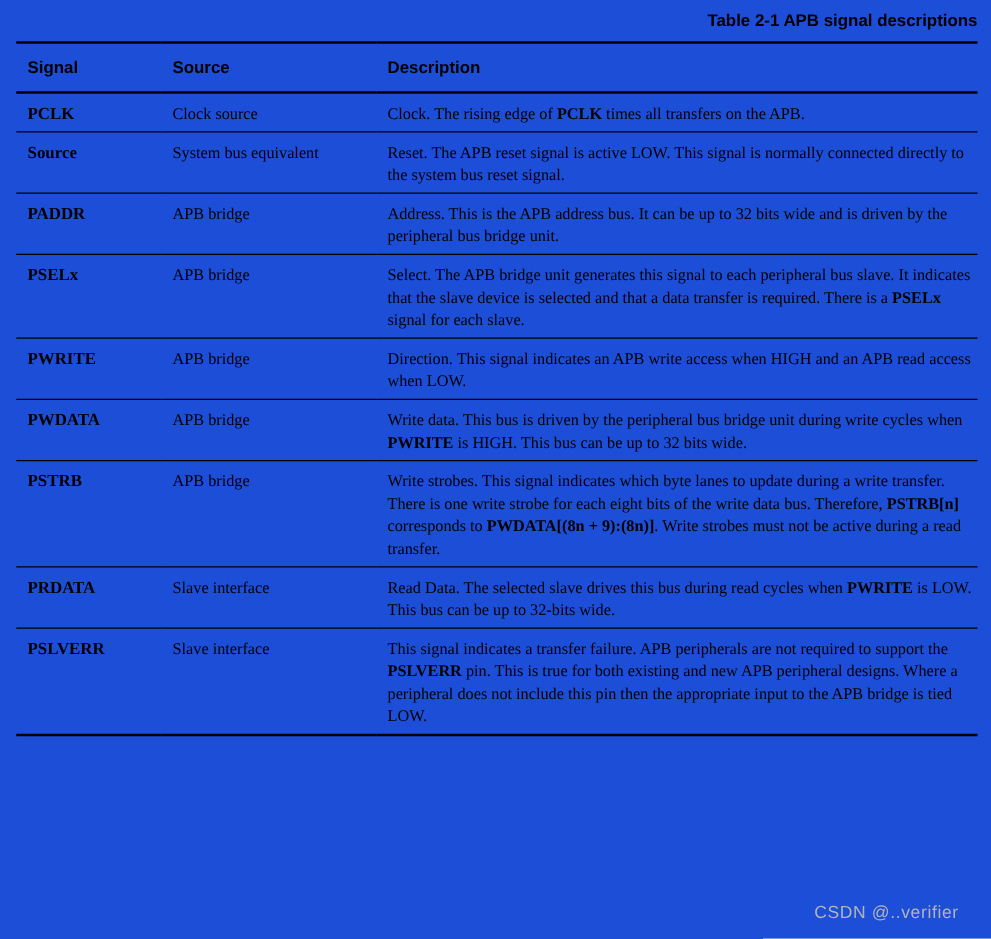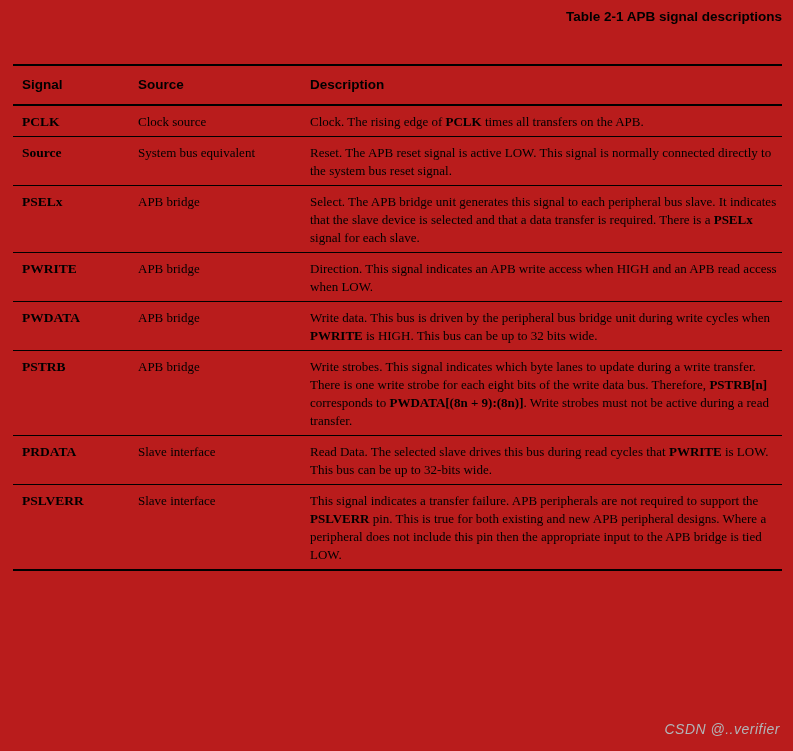--- a/index.html
+++ b/index.html
@@ -1,21 +1,21 @@
 <!DOCTYPE html>
 <html><head>
 <meta charset="utf-8">
 <style>
   * { box-sizing: border-box; }
   html, body { margin: 0; padding: 0; background: #ffffff; }
   .page {
     position: relative;
     width: 793px;
     height: 751px;
-    background: #b91c1c;
+    background: #1d4ed8;
     font-family: "Liberation Serif", serif;
     color: #000000;
     overflow: hidden;
   }
   .table-title {
     position: absolute;
     top: 9px;
     right: 11px;
     font-family: "Liberation Sans", sans-serif;
     font-size: 13.5px;
@@ -24,21 +24,20 @@
   }
   table.signal-table {
     position: absolute;
     top: 33px;
     left: 13px;
     width: 769px;
     border-collapse: collapse;
     table-layout: fixed;
     border-top: 2px solid #000;
     border-bottom: 2px solid #000;
-    margin-top: 31px;
   }
   col.c1 { width: 116px; }
   col.c2 { width: 172px; }
   col.c3 { width: 481px; }
   th {
     text-align: left;
     font-family: "Liberation Sans", sans-serif;
     font-size: 13.5px;
     font-weight: bold;
     line-height: 16px;
@@ -52,26 +51,25 @@
     line-height: 18px;
     padding: 6.5px 4px 5.5px 9px;
     border-bottom: 1.5px solid #000;
   }
   tbody tr:last-child td { border-bottom: none; }
   td.sig { font-weight: bold; font-size: 13.5px; }
   td.desc .b { font-weight: bold; }
   .watermark {
     position: absolute;
     top: 721px;
-    right: 13px;
+    right: 26px;
     font-family: "Liberation Sans", sans-serif;
     font-size: 14px;
     letter-spacing: 0.5px;
     white-space: nowrap;
-    font-style: italic;
   }
 </style>
 </head>
 <body>
 
 <div class="page">
 
   <div class="table-title">Table 2-1 APB signal descriptions</div>
 
   <table class="signal-table">
@@ -92,20 +90,25 @@
           <td class="sig">PCLK</td>
           <td class="src">Clock source</td>
           <td class="desc"><span>Clock. The rising edge of </span><span class="b">PCLK</span><span> times all transfers on the APB.</span></td>
         </tr>
         <tr>
           <td class="sig">Source</td>
           <td class="src">System bus equivalent</td>
           <td class="desc"><span>Reset. The APB reset signal is active LOW. This signal is normally connected directly to the system bus reset signal.</span></td>
         </tr>
         <tr>
+          <td class="sig">PADDR</td>
+          <td class="src">APB bridge</td>
+          <td class="desc"><span>Address. This is the APB address bus. It can be up to 32 bits wide and is driven by the peripheral bus bridge unit.</span></td>
+        </tr>
+        <tr>
           <td class="sig">PSELx</td>
           <td class="src">APB bridge</td>
           <td class="desc"><span>Select. The APB bridge unit generates this signal to each peripheral bus slave. It indicates that the slave device is selected and that a data transfer is required. There is a </span><span class="b">PSELx</span><span> signal for each slave.</span></td>
         </tr>
         <tr>
           <td class="sig">PWRITE</td>
           <td class="src">APB bridge</td>
           <td class="desc"><span>Direction. This signal indicates an APB write access when HIGH and an APB read access when LOW.</span></td>
         </tr>
         <tr>
@@ -114,21 +117,21 @@
           <td class="desc"><span>Write data. This bus is driven by the peripheral bus bridge unit during write cycles when </span><span class="b">PWRITE</span><span> is HIGH. This bus can be up to 32 bits wide.</span></td>
         </tr>
         <tr>
           <td class="sig">PSTRB</td>
           <td class="src">APB bridge</td>
           <td class="desc"><span>Write strobes. This signal indicates which byte lanes to update during a write transfer. There is one write strobe for each eight bits of the write data bus. Therefore, </span><span class="b">PSTRB[n]</span><span> corresponds to </span><span class="b">PWDATA[(8n + 9):(8n)]</span><span>. Write strobes must not be active during a read transfer.</span></td>
         </tr>
         <tr>
           <td class="sig">PRDATA</td>
           <td class="src">Slave interface</td>
-          <td class="desc"><span>Read Data. The selected slave drives this bus during read cycles that </span><span class="b">PWRITE</span><span> is LOW. This bus can be up to 32-bits wide.</span></td>
+          <td class="desc"><span>Read Data. The selected slave drives this bus during read cycles when </span><span class="b">PWRITE</span><span> is LOW. This bus can be up to 32-bits wide.</span></td>
         </tr>
         <tr>
           <td class="sig">PSLVERR</td>
           <td class="src">Slave interface</td>
           <td class="desc"><span>This signal indicates a transfer failure. APB peripherals are not required to support the </span><span class="b">PSLVERR</span><span> pin. This is true for both existing and new APB peripheral designs. Where a peripheral does not include this pin then the appropriate input to the APB bridge is tied LOW.</span></td>
         </tr>
       </tbody>
   </table>
 
   <div class="watermark" style="color: rgb(178, 181, 184);">CSDN @..verifier</div>

